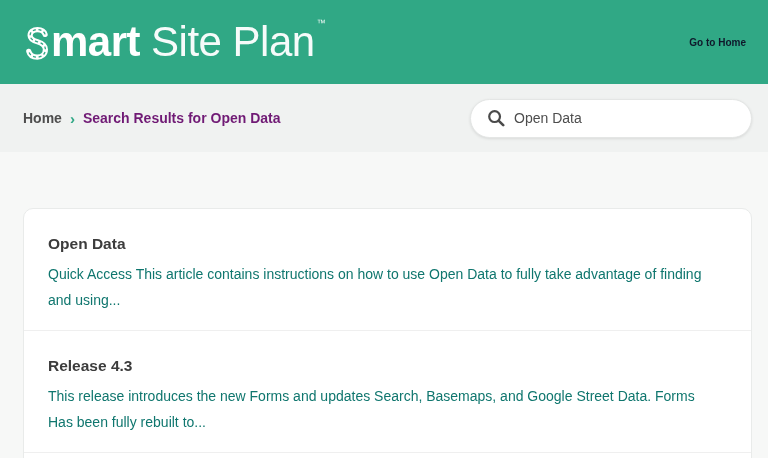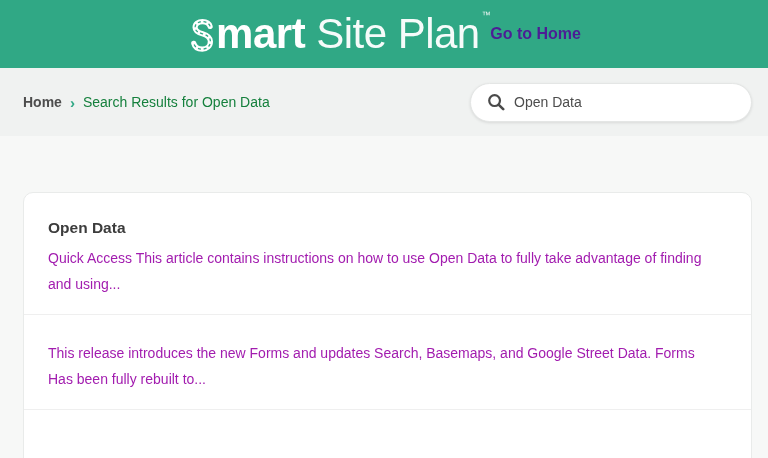--- a/index.html
+++ b/index.html
@@ -5,25 +5,25 @@
   * { box-sizing: border-box; margin: 0; padding: 0; }
   html, body {
     width: 768px; height: 458px;
     overflow: hidden;
     font-family: "Liberation Sans", sans-serif;
     background: #f7f8f7;
   }
 
   
   .app-header {
-    height: 68px;
+    height: 84px;
     background: #30a885;
     display: flex;
     align-items: center;
-    justify-content: center;
+    justify-content: space-between;
     padding: 0 22px 0 24px;
   }
   .brand {
     display: flex;
     align-items: center;
     color: #ffffff;
     font-size: 42px;
     line-height: 1;
     letter-spacing: -0.5px;
     cursor: default;
@@ -33,40 +33,40 @@
   .brand-light { font-weight: 400; margin-left: 11px; opacity: 0.96; }
   .brand-tm {
     font-size: 9px;
     font-weight: 400;
     position: relative;
     top: -19px;
     margin-left: 2px;
     opacity: 0.9;
   }
   .go-home {
-    color: #4c1d95;
-    font-size: 16px;
+    color: #0f172a;
+    font-size: 10px;
     font-weight: 700;
     text-decoration: none;
     cursor: pointer;
   }
 
   
   .crumb-bar {
     height: 68px;
     background: #f0f2f1;
     display: flex;
     align-items: center;
     justify-content: space-between;
     padding: 0 16px 0 23px;
   }
   .breadcrumb { font-size: 14px; display: flex; align-items: center; white-space: nowrap; }
   .crumb-home { color: #4d4d4d; font-weight: 700; cursor: pointer; }
   .crumb-sep { color: #30a885; font-weight: 700; margin: 0 8px; font-size: 15px; }
-  .crumb-current { color: #15803d; font-weight: 400; }
+  .crumb-current { color: #701a75; font-weight: 700; }
 
   .search-pill {
     width: 282px;
     height: 39px;
     background: #ffffff;
     border: 1px solid #e4e6e5;
     border-radius: 20px;
     box-shadow: 0 1px 3px rgba(0,0,0,0.10);
     display: flex;
     align-items: center;
@@ -100,21 +100,21 @@
   .result-title {
     font-size: 15.5px;
     line-height: 19px;
     font-weight: 700;
     color: #3c3c3c;
     margin-bottom: 8px;
   }
   .result-excerpt {
     font-size: 14px;
     line-height: 26px;
-    color: #a21caf;
+    color: #0f766e;
     max-width: 660px;
   }
 </style>
 </head>
 <body>
 
 <header class="app-header">
   <div class="brand">
     <svg class="brand-s" viewBox="0 0 26 33" aria-hidden="true">
       <path d="M 20.6 7.4 C 19.6 4.1 16.5 2.6 13 2.6 C 8.8 2.6 5.6 4.9 5.6 8.4 C 5.6 12.1 9 13.6 13 14.8 C 17.2 16.1 20.9 17.8 20.9 22.5 C 20.9 27.3 17.1 30.1 12.8 30.1 C 8.2 30.1 5.1 27.9 4.3 24.4" fill="none" stroke="#ffffff" stroke-width="5.2" stroke-linecap="round"></path>
@@ -144,17 +144,18 @@
 
 <main class="main">
   <div class="results-card">
 
     <article class="result-item">
       <h3 class="result-title">Open Data</h3>
       <p class="result-excerpt">Quick Access This article contains instructions on how to use Open Data to fully take advantage of finding and using...</p>
     </article>
 
     <article class="result-item">
+      <h3 class="result-title">Release 4.3</h3>
       <p class="result-excerpt">This release introduces the new Forms and updates Search, Basemaps, and Google Street Data. Forms Has been fully rebuilt to...</p>
     </article>
 
   </div>
 </main>
 
 </body></html>

